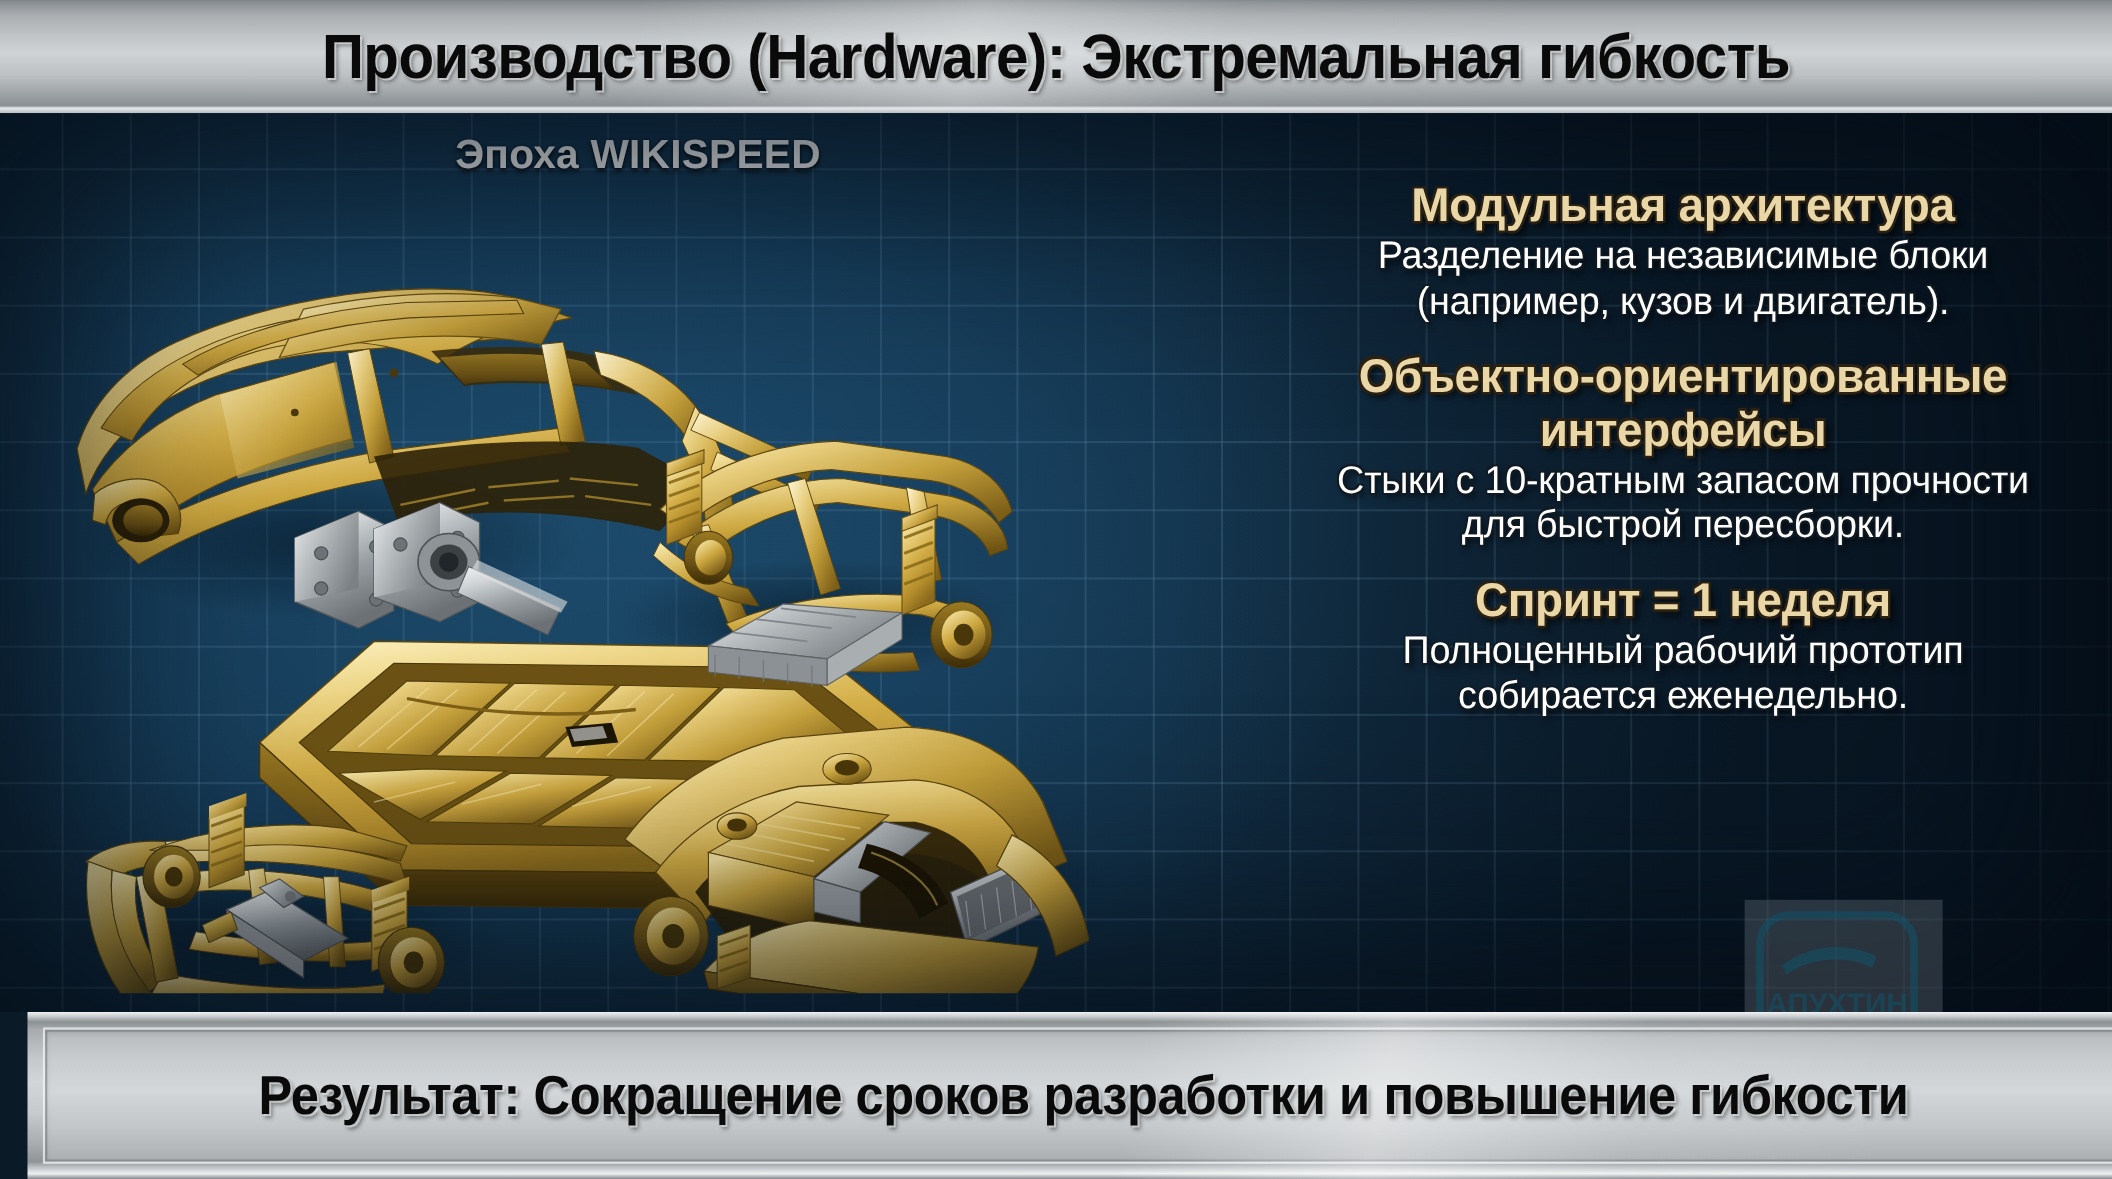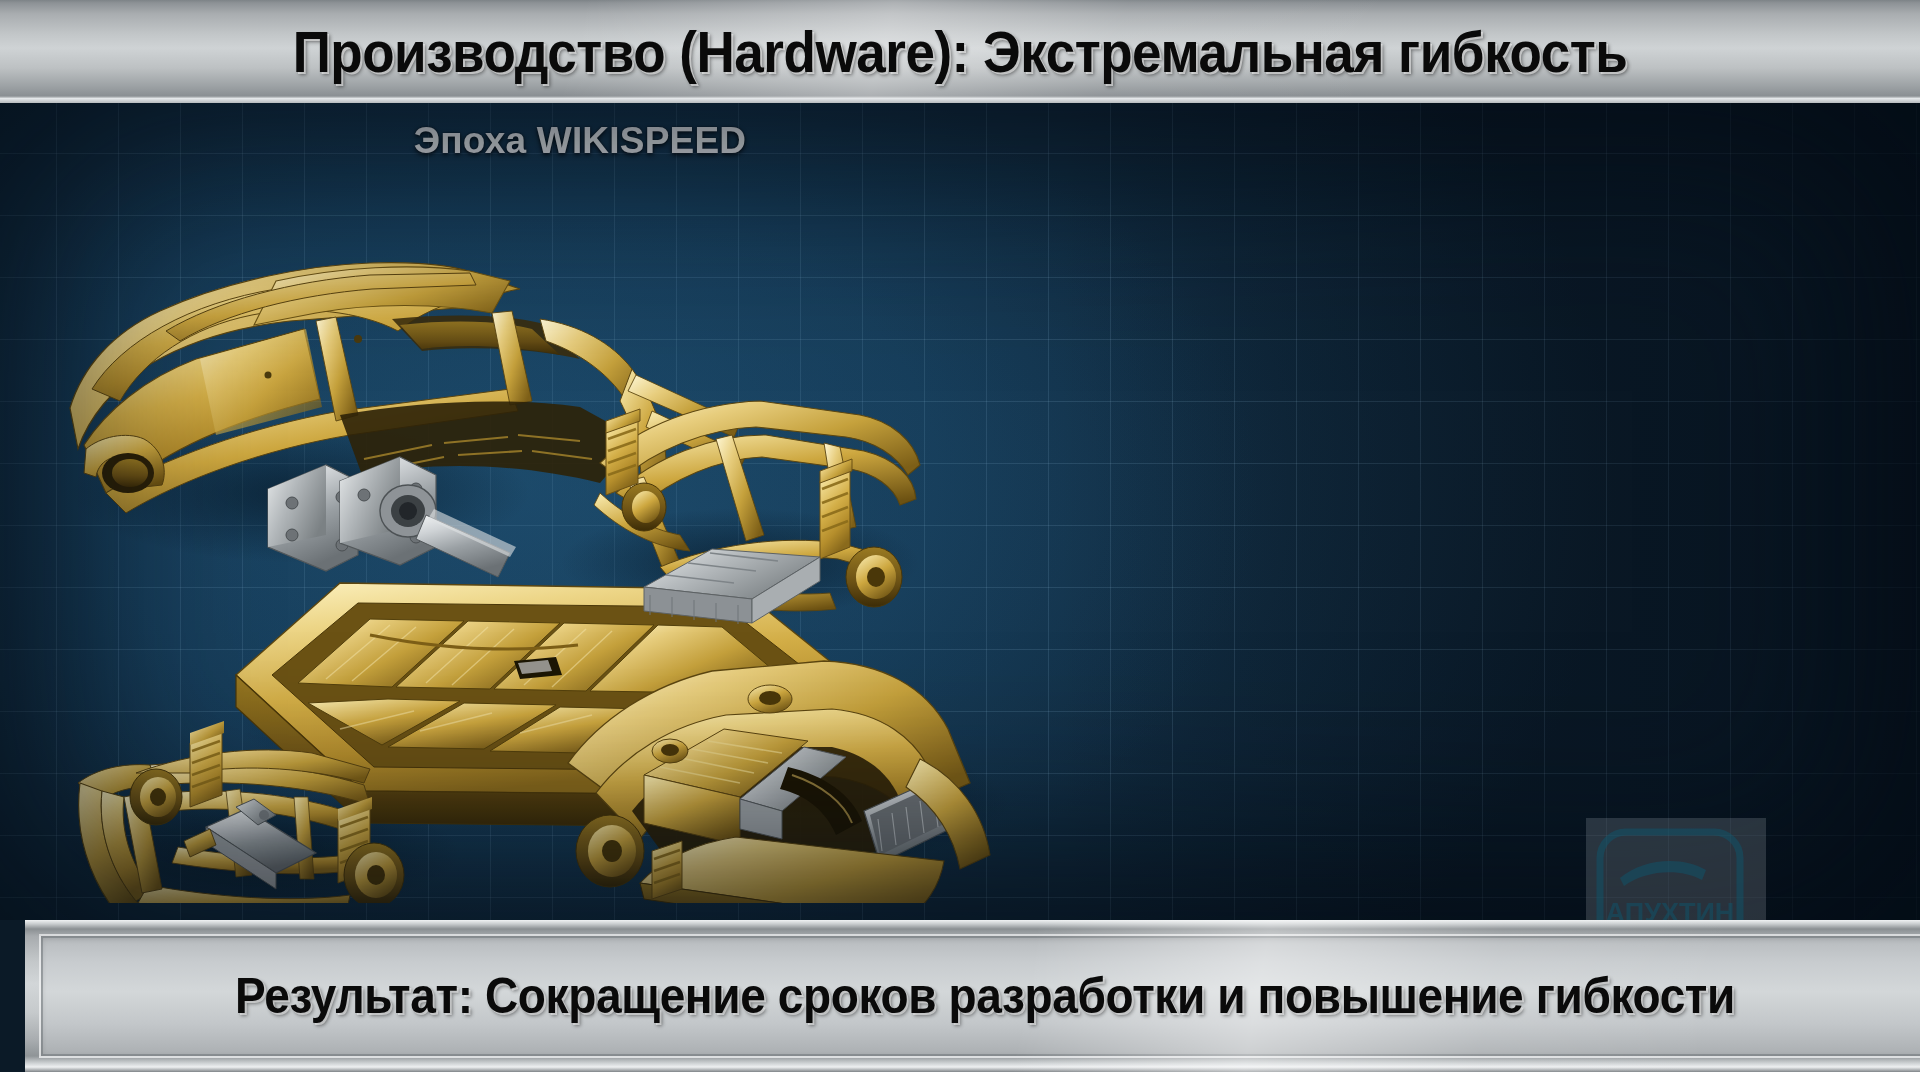--- a/index.html
+++ b/index.html
@@ -569,22 +569,46 @@
           <ellipse cx="630" cy="588" rx="18" ry="12" fill="url(#goldC)" stroke="#5a4410"></ellipse>
           <ellipse cx="630" cy="587" rx="9" ry="6" fill="#4a3709"></ellipse>
         </g>
       </svg>
     </div>
 
     <div class="vignette"></div>
 
     <div class="points">
 
-
-
+      <div class="point">
+        <div class="pt-head">Модульная архитектура</div>
+        <div class="pt-body">
+          <span class="l">Разделение на независимые блоки</span>
+          <span class="l">(например, кузов и двигатель).</span>
+        </div>
+      </div>
+
+      <div class="point">
+        <div class="pt-head">
+          <span class="l">Объектно-ориентированные</span>
+          <span class="l">интерфейсы</span>
+        </div>
+        <div class="pt-body">
+          <span class="l">Стыки с 10-кратным запасом прочности</span>
+          <span class="l">для быстрой пересборки.</span>
+        </div>
+      </div>
+
+      <div class="point">
+        <div class="pt-head">Спринт = 1 неделя</div>
+        <div class="pt-body">
+          <span class="l">Полноценный рабочий прототип</span>
+          <span class="l">собирается еженедельно.</span>
+        </div>
+      </div>
 
     </div>
   </div>
 
   <div class="watermark">
     <div class="wm-plate"></div>
     <svg viewBox="0 0 180 180" xmlns="http://www.w3.org/2000/svg" aria-hidden="true">
       <rect x="14" y="14" width="140" height="150" rx="26" ry="26" fill="none" stroke="#2d6f84" stroke-width="7"></rect>
       <path d="M34 60 C 58 40 96 38 120 52 L 116 62 C 94 50 60 52 38 68 Z" fill="#2d6f84"></path>
       <text x="84" y="104" text-anchor="middle" font-family="Liberation Sans, sans-serif" font-size="27" font-weight="bold" fill="#2d6f84">АПУХТИН</text>

